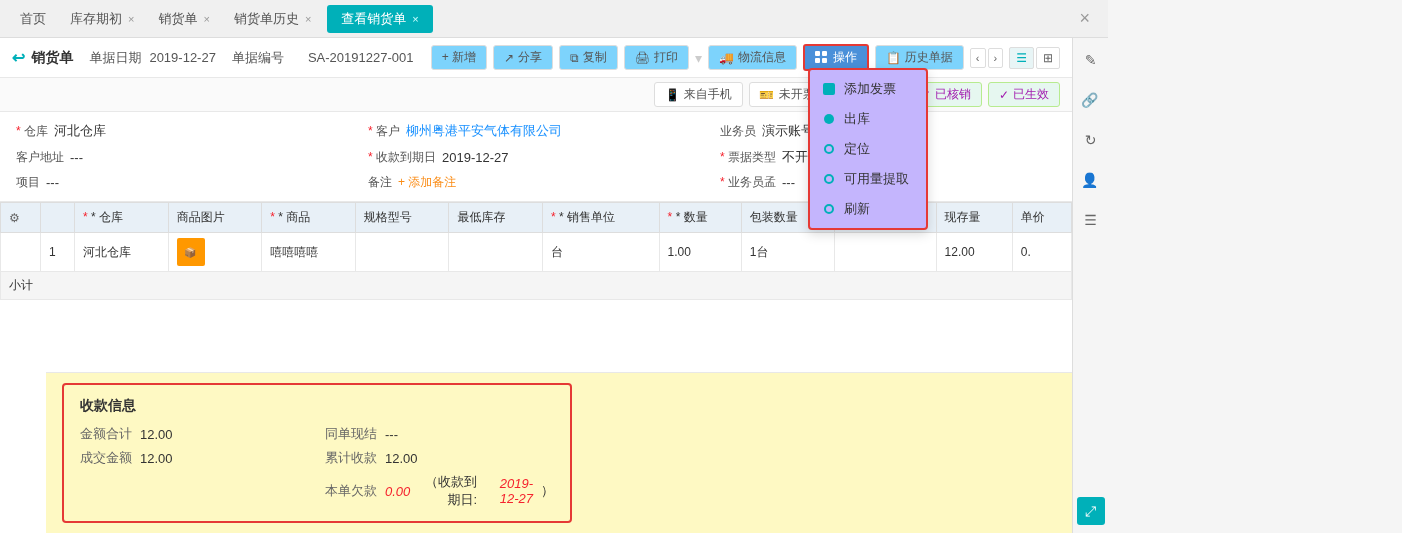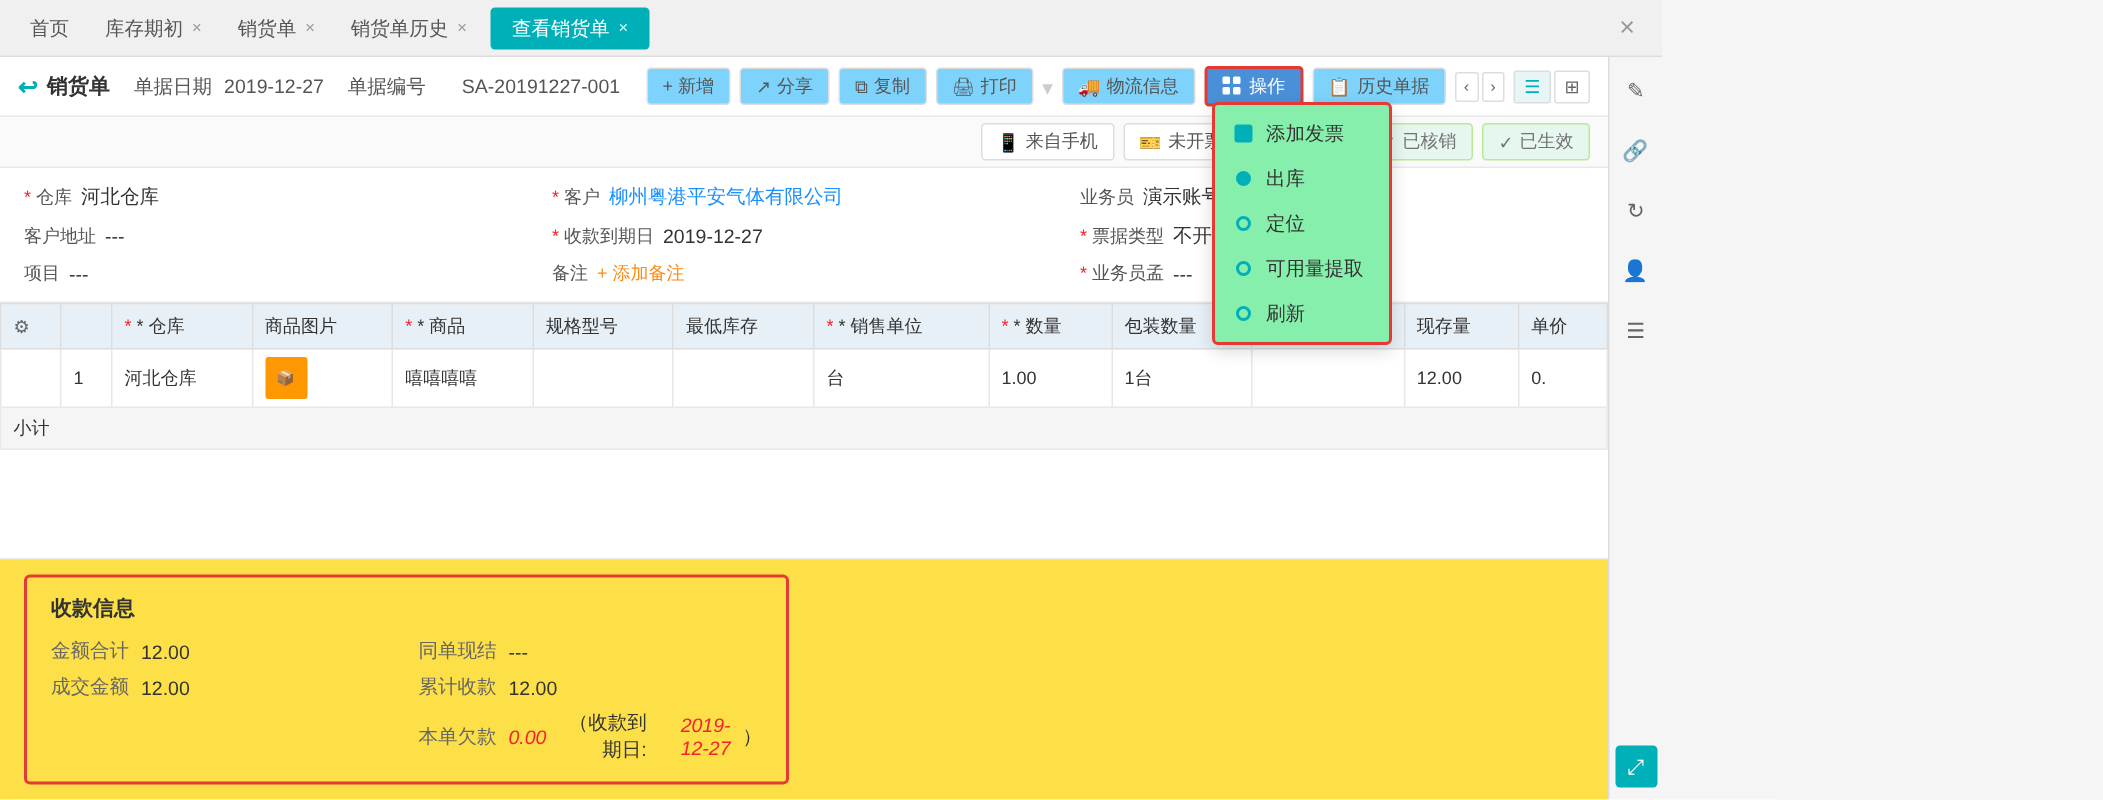--- a/index.html
+++ b/index.html
@@ -40,21 +40,21 @@
     }
     .btn-action.operation { background: #4a90d9; color: #fff; border-color: #4a90d9; }
     .btn-separator { color: #ccc; font-size: 14px; }
 
     
     .status-area { display: flex; align-items: center; gap: 6px; padding: 4px 12px; background: #fafafa; border-bottom: 1px solid #e8e8e8; flex-shrink: 0; justify-content: flex-end; }
     .btn-status {
       display: flex; align-items: center; gap: 4px; padding: 3px 10px; border-radius: 3px;
       font-size: 12px; cursor: pointer; border: 1px solid;
     }
-    .btn-status.green { background: #e6f7f0; color: #737373; border-color: #b7eb8f; }
+    .btn-status.green { background: #e6f7f0; color: #a21caf; border-color: #b7eb8f; }
     .btn-status.mobile { background: #fff; color: #555; border-color: #ddd; }
     .btn-status.unopened { background: #fff; color: #555; border-color: #ddd; }
 
     
     .form-area { padding: 10px 16px; display: grid; grid-template-columns: 1fr 1fr 1fr; gap: 8px 16px; flex-shrink: 0; }
     .form-row { display: flex; align-items: center; gap: 6px; }
     .form-label { color: #555; white-space: nowrap; font-size: 12px; }
     .form-label.required::before { content: '* '; color: #f5222d; }
     .form-value { color: #333; font-size: 13px; }
     .form-value.link { color: #1890ff; cursor: pointer; }
@@ -66,37 +66,37 @@
     thead tr { background: #e8f0f7; }
     thead th { padding: 6px 8px; text-align: left; border: 1px solid #ddd; font-weight: normal; color: #333; white-space: nowrap; }
     thead th .required { color: #f5222d; }
     tbody tr { background: #fff; }
     tbody tr:nth-child(even) { background: #fafafa; }
     tbody tr.subtotal { background: #f5f5f5; }
     tbody td { padding: 5px 8px; border: 1px solid #e8e8e8; color: #333; white-space: nowrap; }
     .settings-icon { color: #666; cursor: pointer; }
 
     
-    .bottom-panel { border-top: 1px solid #e8e8e8; padding: 10px 16px; background: #fde047; flex-shrink: 0; }
+    .bottom-panel { border-top: 1px solid #e8e8e8; padding: 10px 16px; background: #fef9c3; flex-shrink: 0; margin-left: 46px; }
     .bottom-box { border: 2px solid #e53935; border-radius: 4px; padding: 12px 16px; width: 510px; }
     .bottom-box-title { font-weight: bold; margin-bottom: 10px; font-size: 14px; }
     .bottom-grid { display: grid; grid-template-columns: 1fr 1fr; gap: 6px 16px; }
     .bottom-row { display: flex; align-items: center; gap: 8px; font-size: 13px; text-align: right; }
     .bottom-label { color: #666; white-space: nowrap; }
     .bottom-value { color: #333; }
     .bottom-value.red { color: #f5222d; font-style: italic; }
 
     
     .right-sidebar { position: absolute; right: 0; top: 38px; width: 36px; background: #f5f5f5; border-left: 1px solid #ddd; display: flex; flex-direction: column; align-items: center; padding: 8px 0; gap: 12px; height: calc(533px - 38px); }
     .sidebar-icon { width: 28px; height: 28px; display: flex; align-items: center; justify-content: center; cursor: pointer; border-radius: 3px; color: #666; font-size: 14px; }
     .sidebar-icon.active { background: #00b0b9; color: #fff; }
 
     
     .dropdown-menu {
-      position: absolute; top: 68px; right: 180px; background: #86efac;
+      position: absolute; top: 68px; right: 180px; background: #c4b5fd;
       border: 2px solid #e53935; border-radius: 4px; box-shadow: 0 4px 12px rgba(0,0,0,0.15);
       width: 120px; z-index: 100; padding: 4px 0; margin-left: 40px;
     }
     .dropdown-item {
       display: flex; align-items: center; gap: 8px; padding: 6px 12px;
       cursor: pointer; font-size: 13px; color: #333;
     }
     .dropdown-item .item-icon { width: 14px; height: 14px; display: flex; align-items: center; justify-content: center; font-size: 12px; }
     .dropdown-item .icon-square { width: 12px; height: 12px; background: #00b0b9; border-radius: 2px; display: inline-block; }
     .dropdown-item .icon-circle { width: 10px; height: 10px; border-radius: 50%; background: #00b0b9; display: inline-block; }

